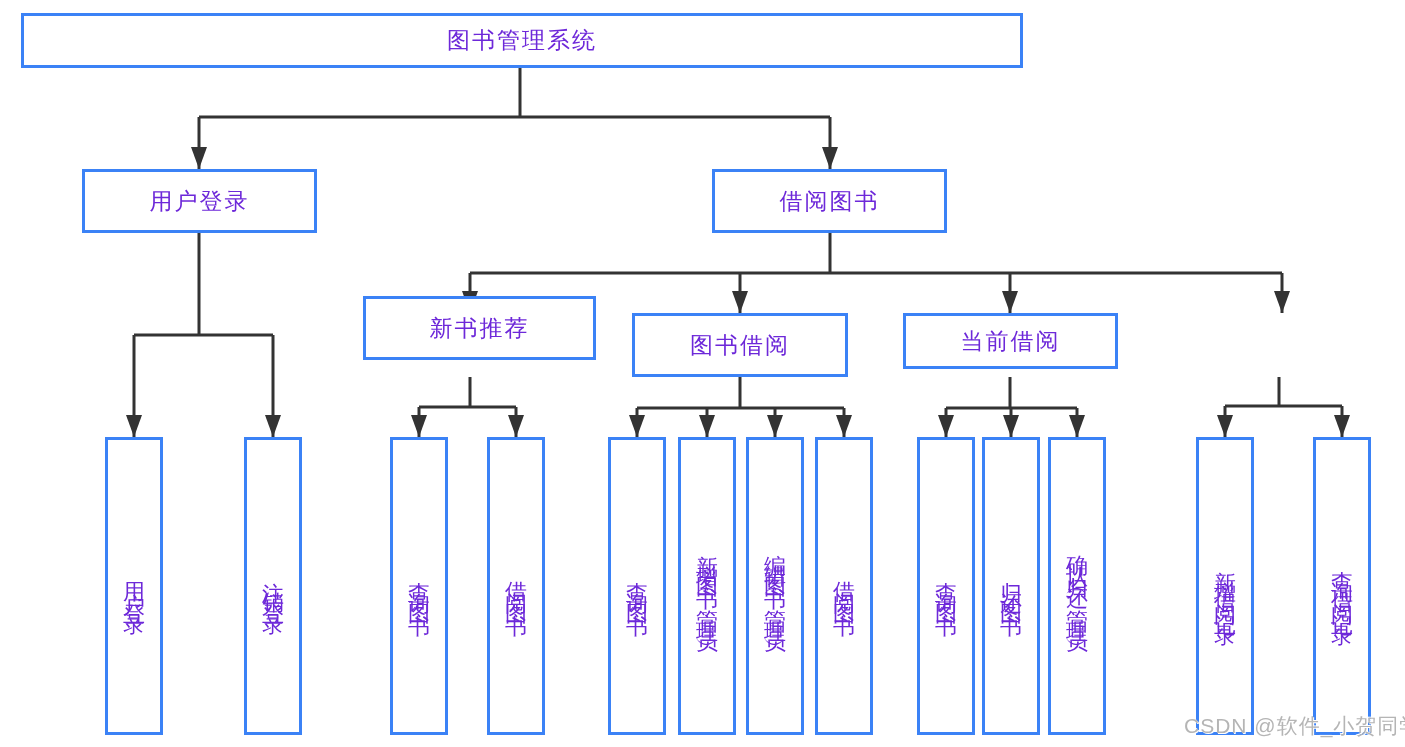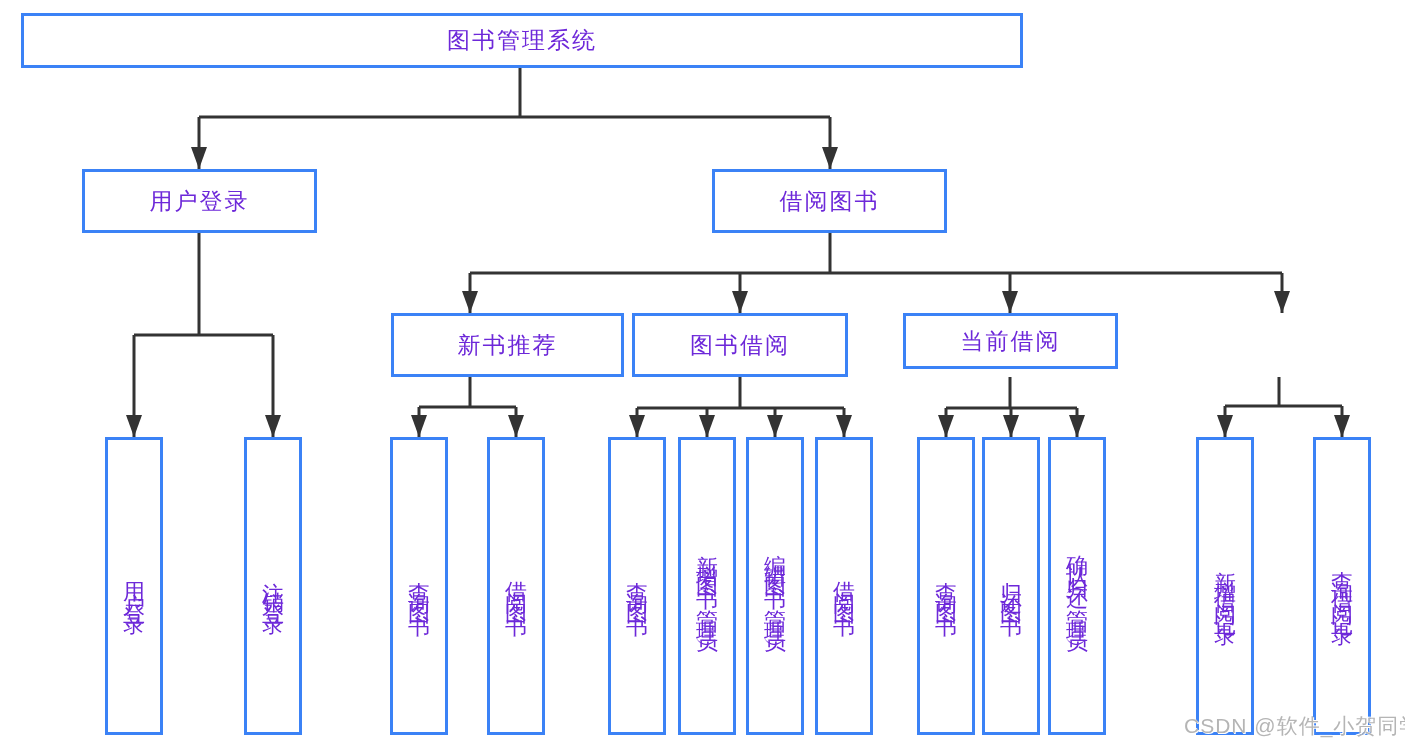--- a/index.html
+++ b/index.html
@@ -96,21 +96,21 @@
 
     <path d="M1225,406 V437" fill="none" stroke="#333333" stroke-width="3" marker-end="url(#arrow)"></path>
     <path d="M1342,406 V437" fill="none" stroke="#333333" stroke-width="3" marker-end="url(#arrow)"></path>
   </svg>
 
   <div class="node hbox" style="left:21px; top:13px; width:1002px; height:55px;">图书管理系统</div>
 
   <div class="node hbox" style="left:82px; top:169px; width:235px; height:64px;">用户登录</div>
   <div class="node hbox" style="left:712px; top:169px; width:235px; height:64px;">借阅图书</div>
 
-  <div class="node hbox" style="left:363px; top:313px; width:233px; height:64px;margin-left:28px;">新书推荐</div>
+  <div class="node hbox" style="left:363px; top:296px; width:233px; height:64px;">新书推荐</div>
   <div class="node hbox" style="left:632px; top:313px; width:216px; height:64px;">图书借阅</div>
   <div class="node hbox" style="left:903px; top:313px; width:215px; height:56px;">当前借阅</div>
 
   <div class="node vbox" style="left:105px; top:437px; width:58px; height:298px;">用户登录</div>
   <div class="node vbox" style="left:244px; top:437px; width:58px; height:298px;">注销登录</div>
 
   <div class="node vbox" style="left:390px; top:437px; width:58px; height:298px;">查询图书</div>
   <div class="node vbox" style="left:487px; top:437px; width:58px; height:298px;">借阅图书</div>
 
   <div class="node vbox" style="left:608px; top:437px; width:58px; height:298px;">查询图书</div>

